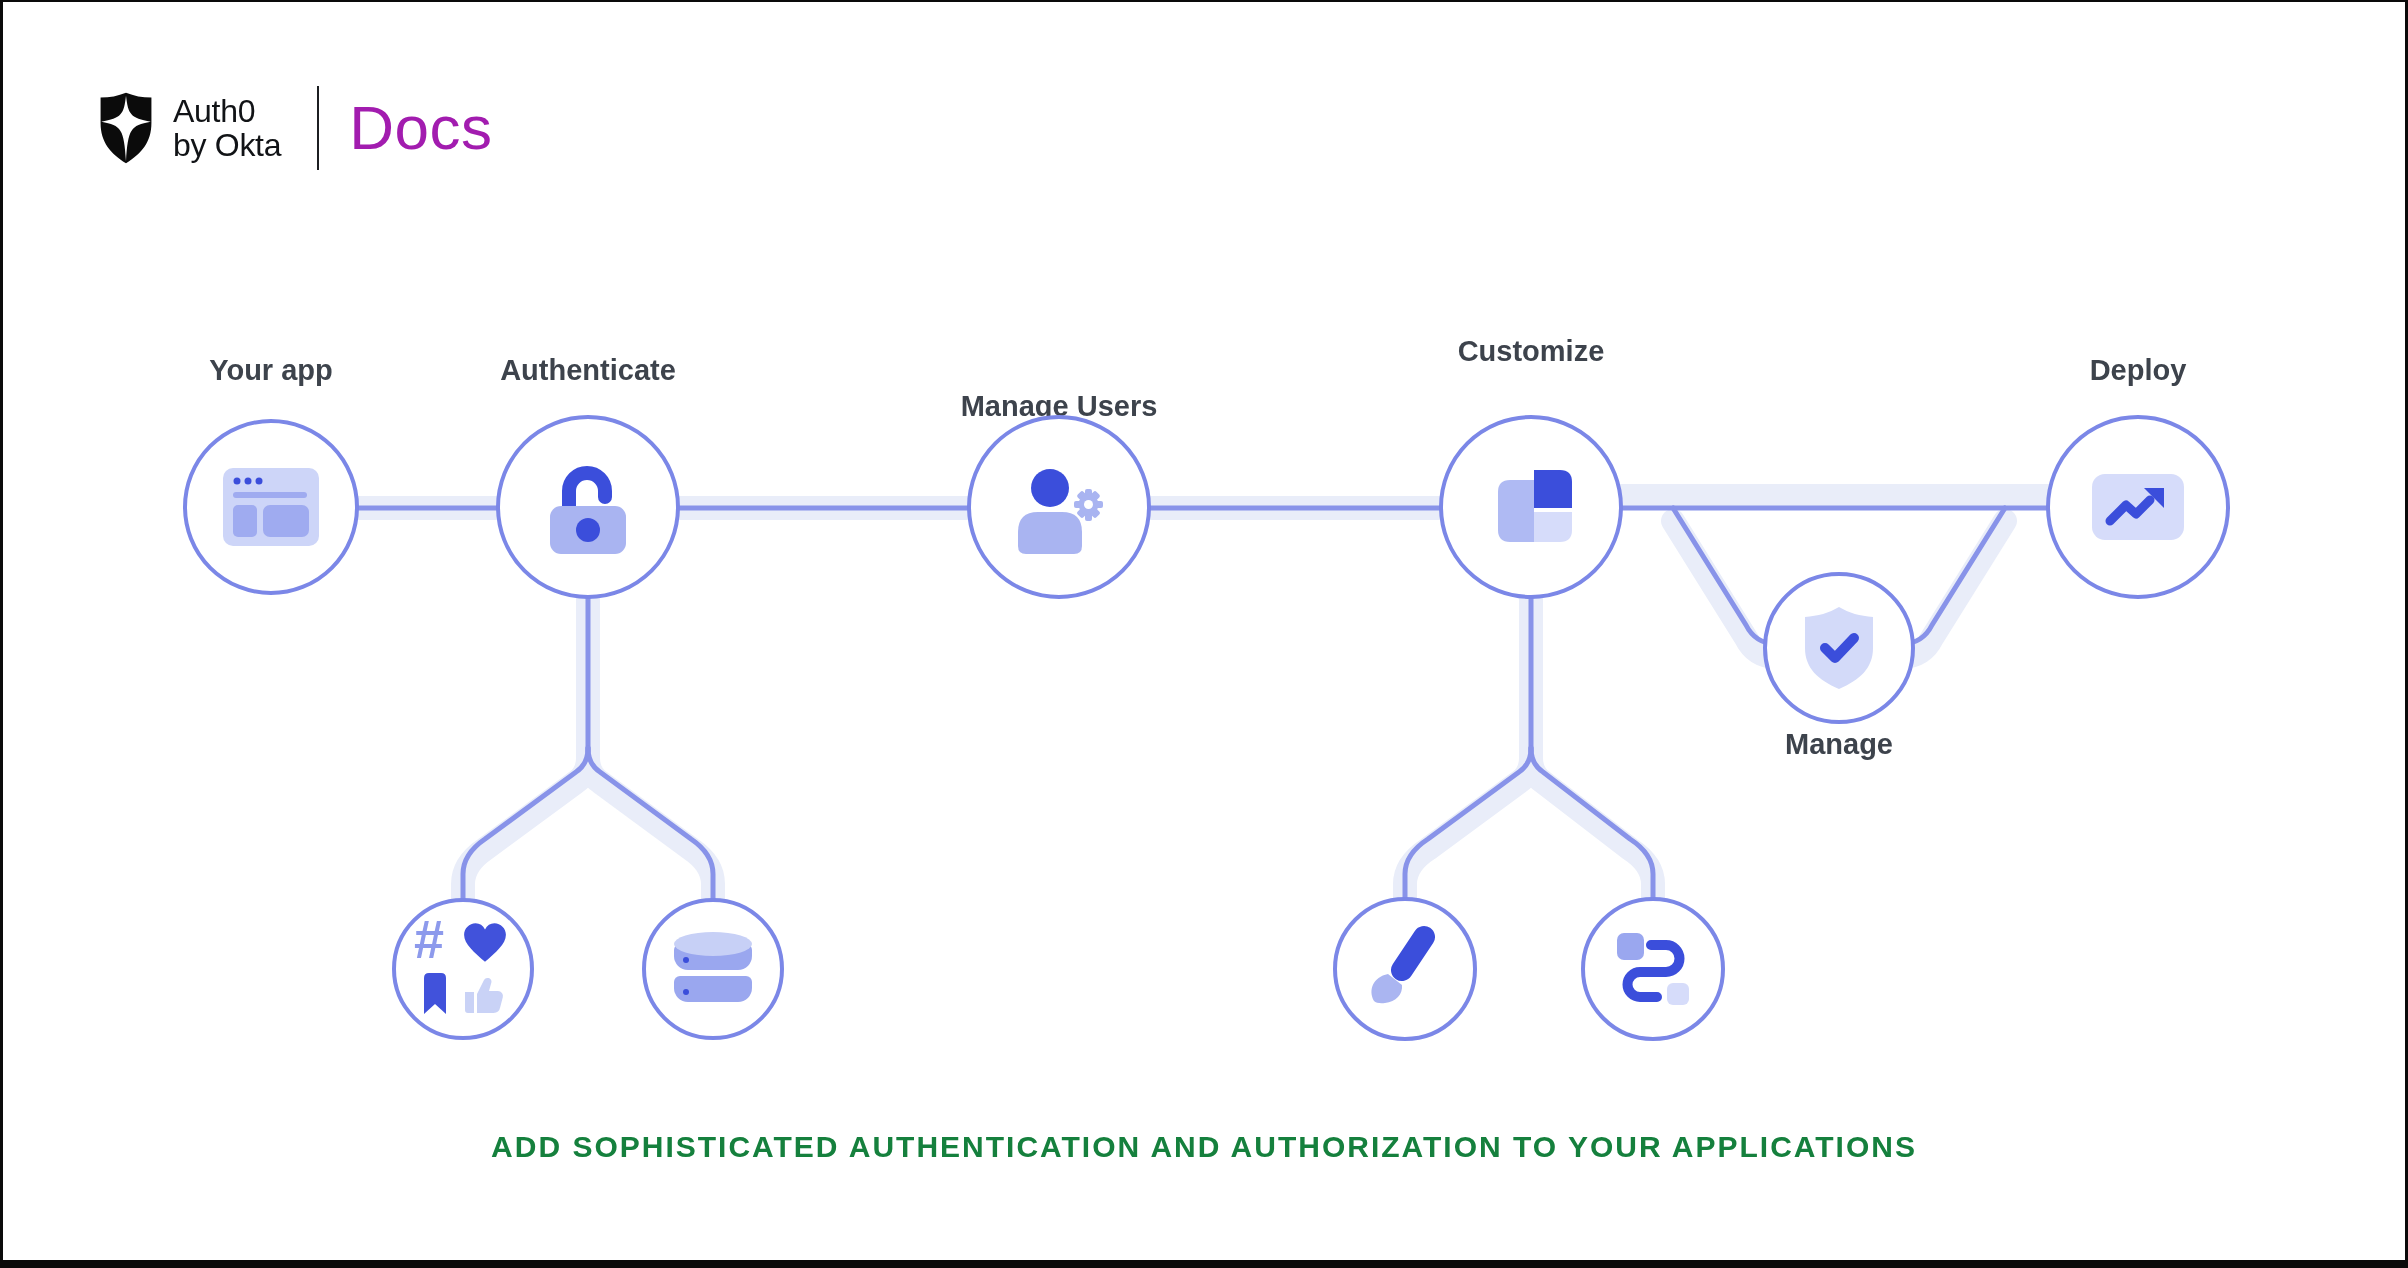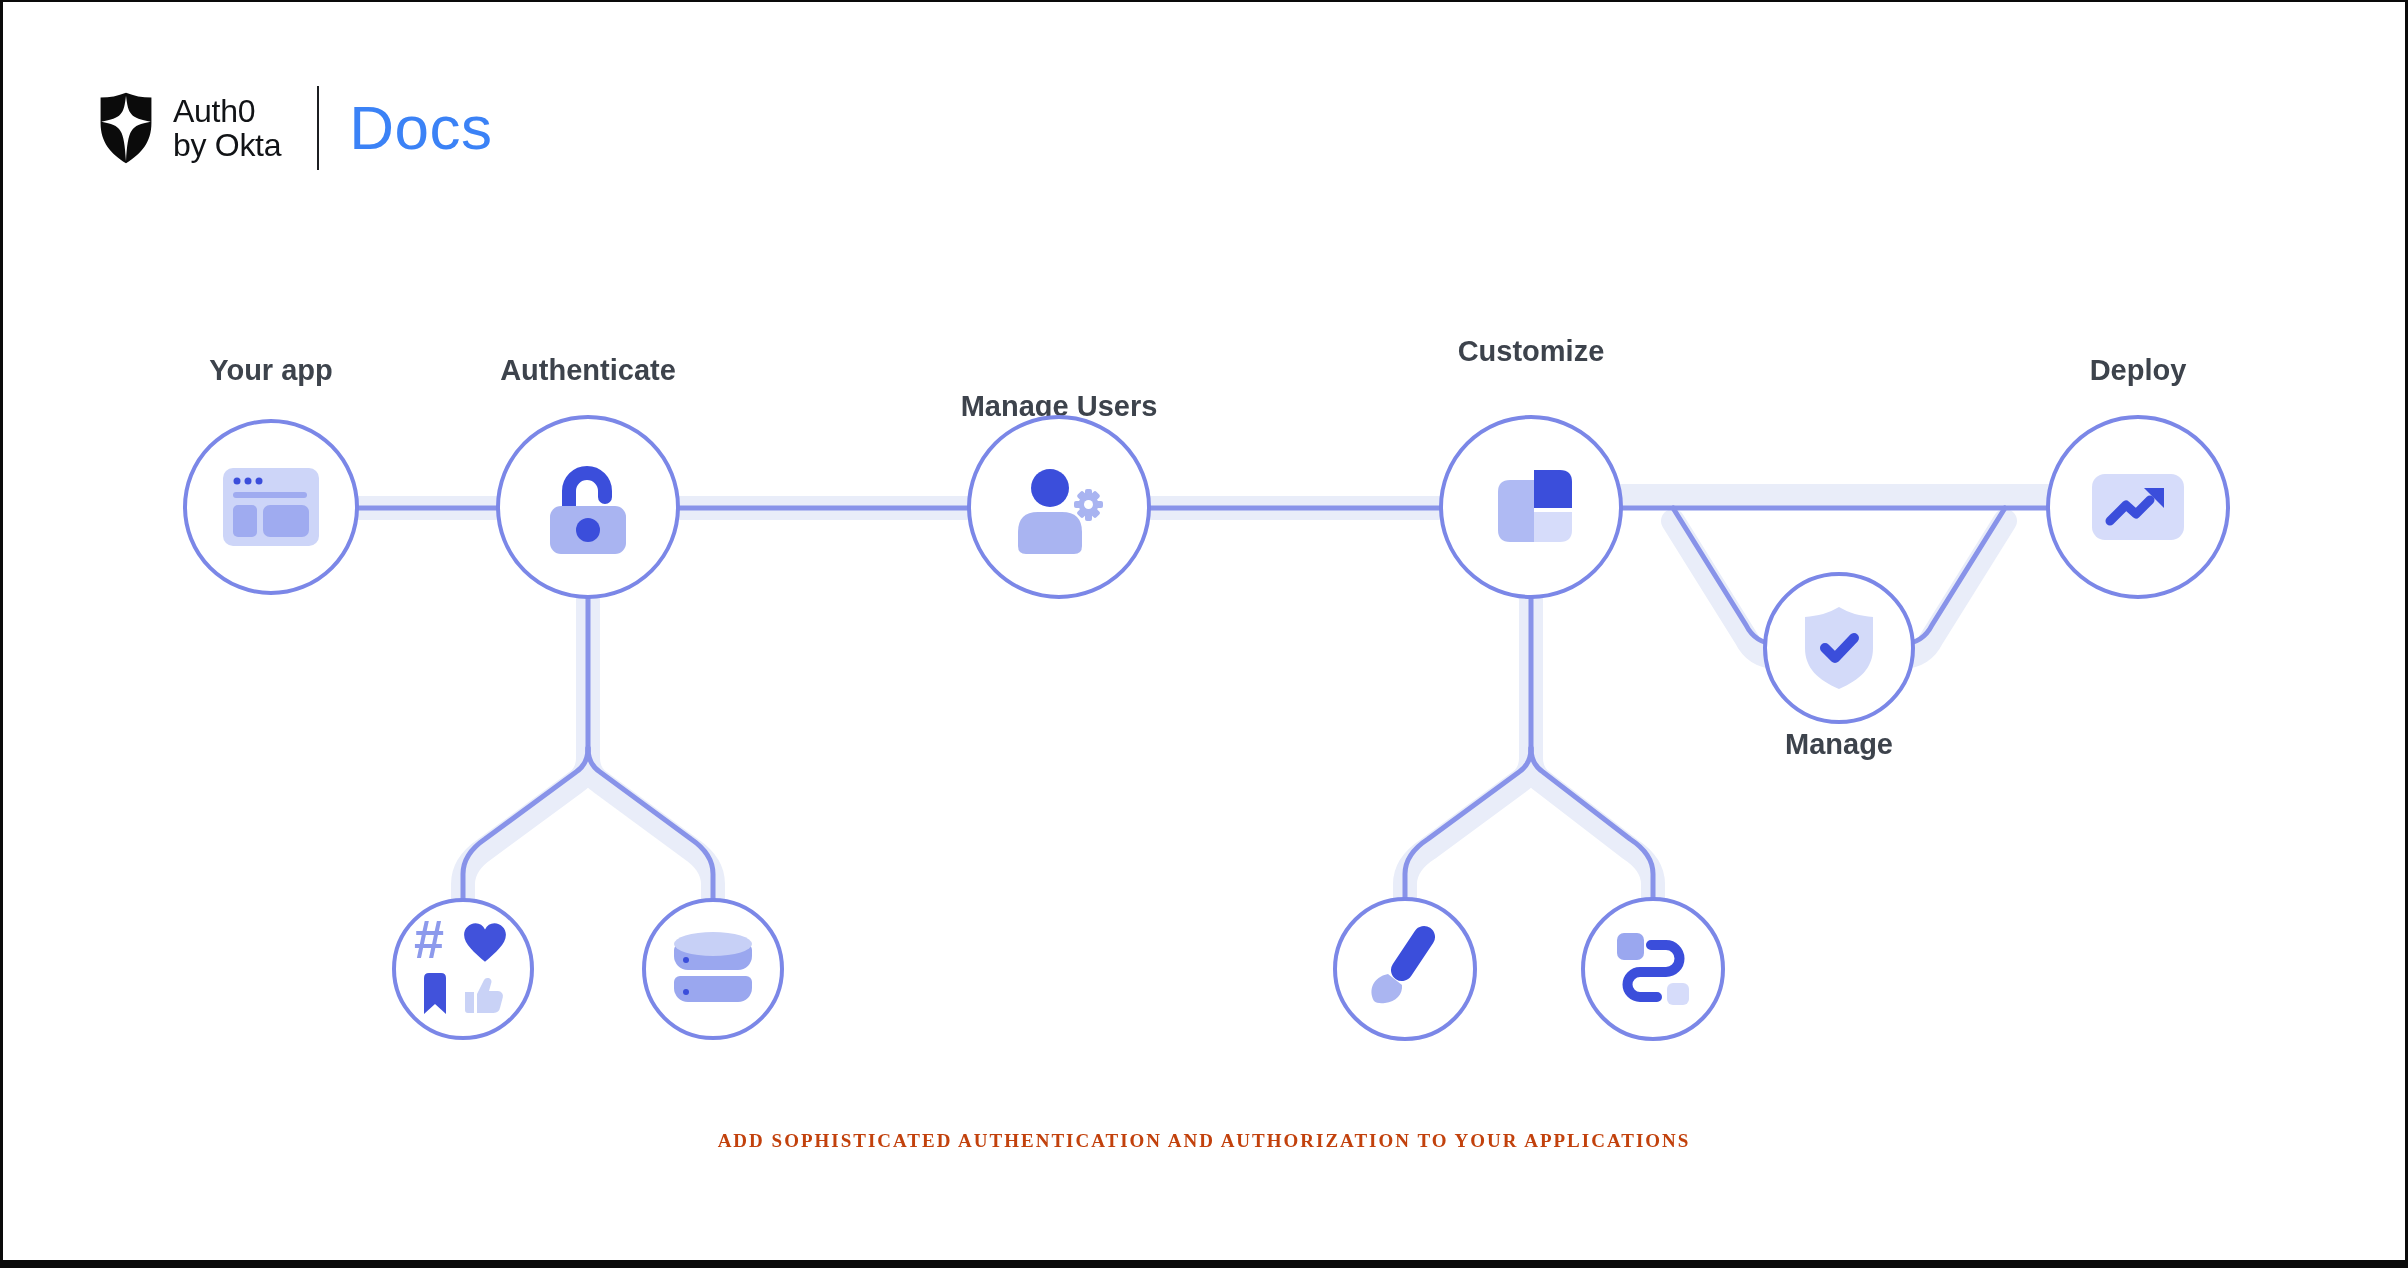--- a/index.html
+++ b/index.html
@@ -8,21 +8,21 @@
     background:#fff; overflow:hidden;
     border-top:2px solid #0a0a0a; border-left:3px solid #0a0a0a;
     border-right:3px solid #0a0a0a; border-bottom:8px solid #0a0a0a;
     font-family:"Liberation Sans", sans-serif;
   }
   
   .logo-wrap{position:absolute; left:92px; top:84px; display:flex; align-items:center; cursor:pointer;}
   .shield{width:62px; height:80px; display:block;}
   .brand-text{margin-left:16px; color:#111316; font-weight:500; font-size:32px; line-height:34px; letter-spacing:-0.3px;}
   .logo-divider{width:2px; height:84px; background:#1c1e21; margin:0 30px 0 36px;}
-  .docs{font-size:62px; line-height:84px; font-weight:400; color:#3b82f6; letter-spacing:0.5px;text-align:right;}
+  .docs{font-size:62px; line-height:84px; font-weight:400; color:#a21caf; letter-spacing:0.5px;text-align:right;}
   
   .diagram{position:absolute; inset:0;}
   .connectors{position:absolute; left:0; top:0;}
   .node{
     position:absolute; box-sizing:border-box; background:#fff;
     border:4px solid #7B87E7; border-radius:50%;
     display:flex; align-items:center; justify-content:center; cursor:pointer;
   }
   .n-yourapp{left:180px; top:417px; width:176px; height:176px;}
   .n-auth   {left:493px; top:413px; width:184px; height:184px;}
@@ -54,21 +54,21 @@
   .soc-thumb{position:absolute; left:48px; top:54px;}
   
   .db{position:relative; width:78px; height:74px;}
   .db-seg{position:absolute; left:0; width:78px; height:26px; background:#9AA7EF; border-radius:6px 6px 14px 14px;}
   .db-seg.s1{top:12px;} .db-seg.s2{top:44px;}
   .db-dot{position:absolute; left:9px; top:13px; width:6px; height:6px; border-radius:50%; background:#3B4EDB;}
   .db-top{position:absolute; left:0; top:0; width:78px; height:24px; background:#C7D0F6; border-radius:50%;}
   
   .tagline{
     position:absolute; left:50%; top:1128px; transform:translateX(-50%);
-    font-size:19px; font-weight:700; letter-spacing:2px; color:#c2410c; white-space:nowrap;font-family:Liberation Serif, serif;
+    font-size:30px; font-weight:700; letter-spacing:2px; color:#15803d; white-space:nowrap;
   }
 </style>
 </head>
 <body>
 
 <div class="canvas">
 
   <div class="logo-wrap">
     <svg class="shield" viewBox="0 0 100 120">
       <path fill="#0b0b0b" d="M50 3 C63 8 76 11 91 11 L91 52 C91 83 75 101 50 117 C25 101 9 83 9 52 L9 11 C24 11 37 8 50 3 Z"></path>

